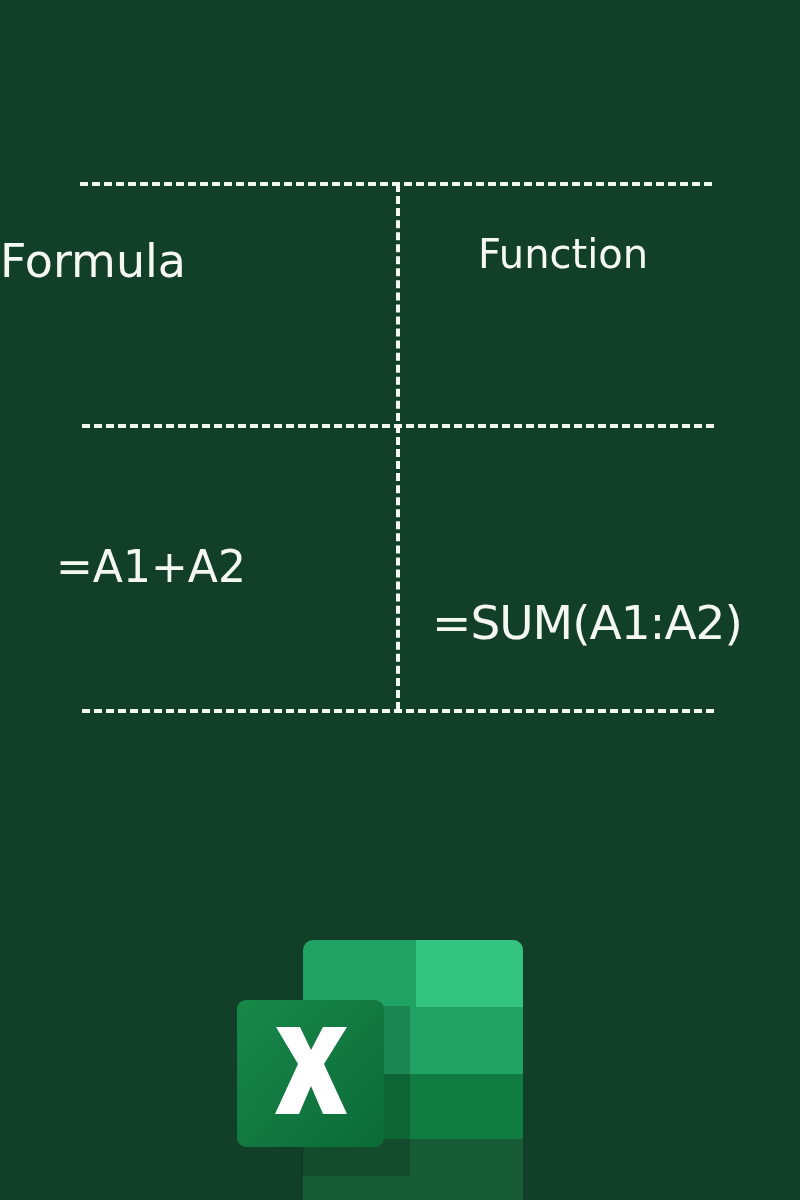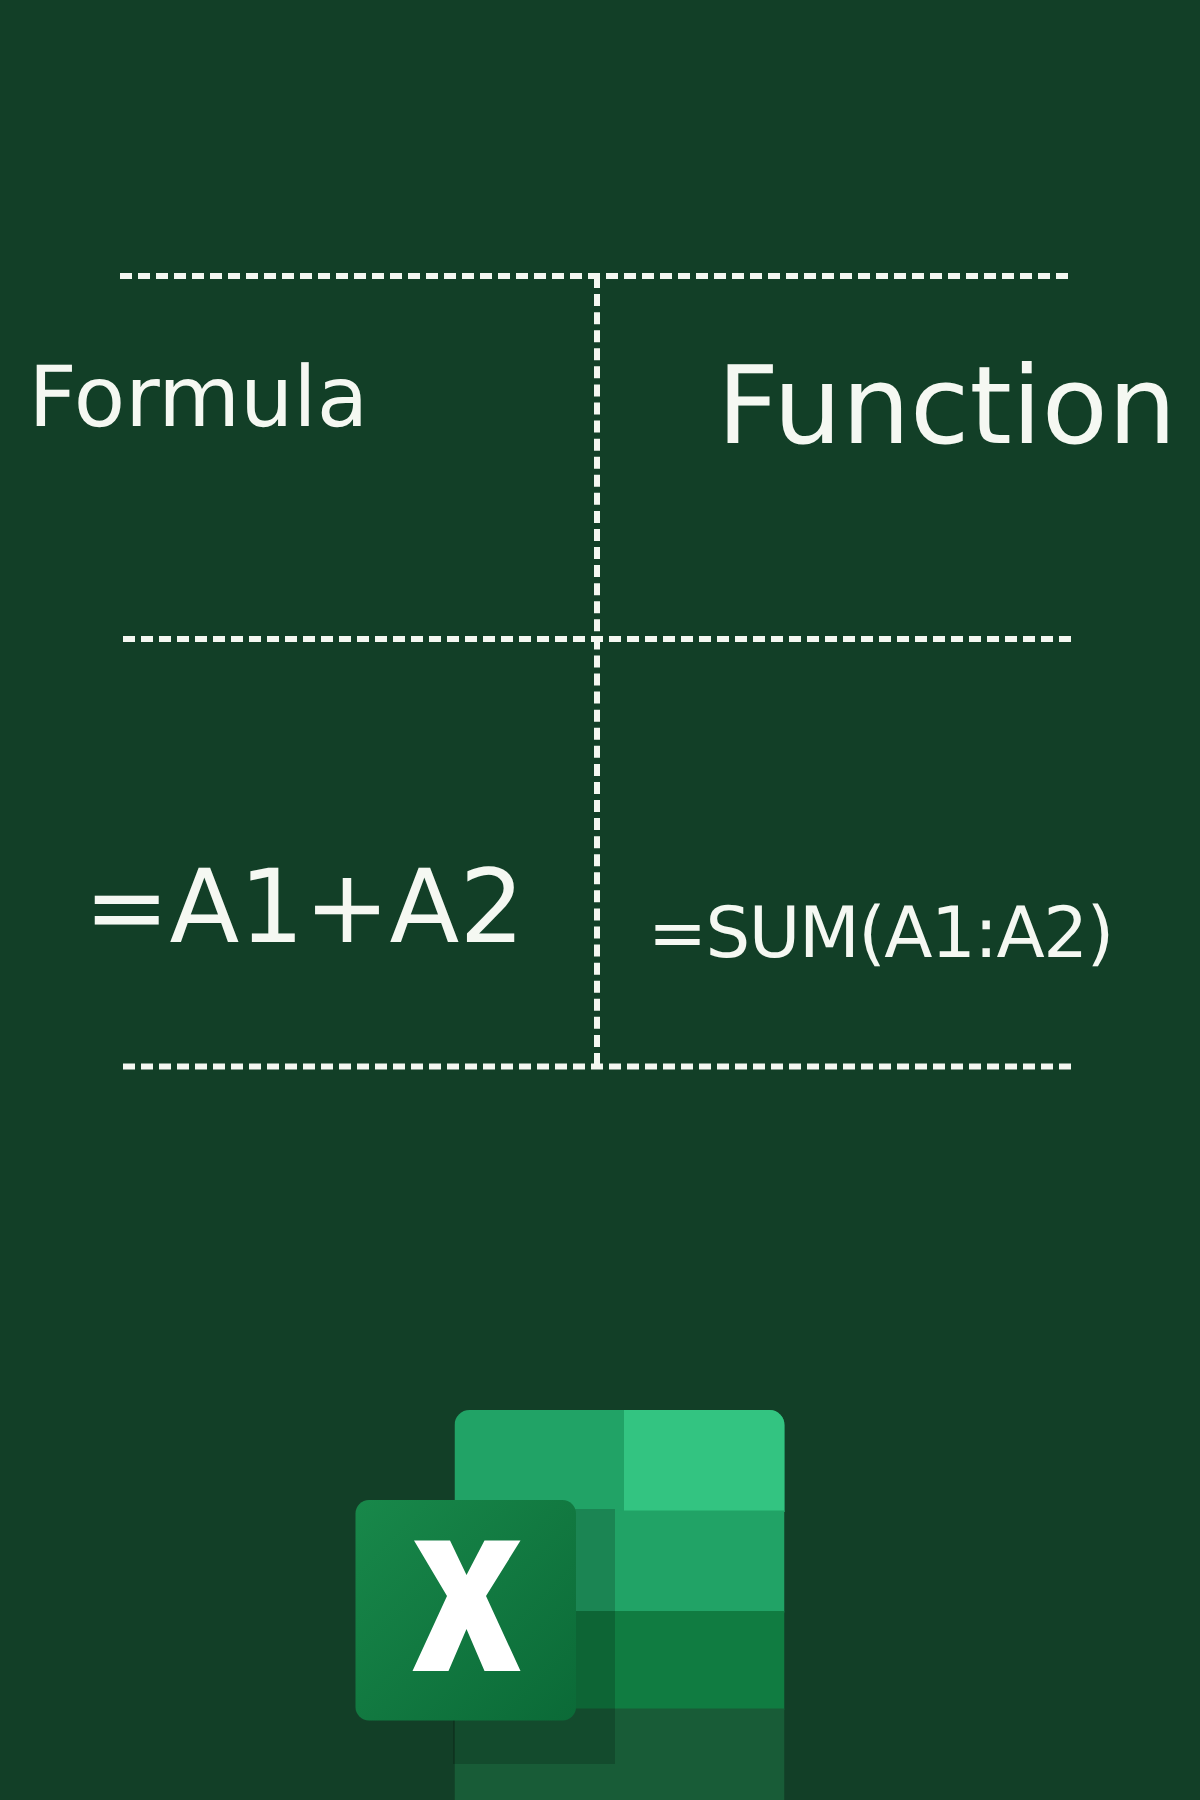--- a/index.html
+++ b/index.html
@@ -25,23 +25,23 @@
   </style>
 </head>
 <body>
 
 <div>
   <div class="hline" style="left:80px; top:182px; width:632px;"></div>
   <div class="hline" style="left:82px; top:424px; width:632px;"></div>
   <div class="hline" style="left:82px; top:709px; width:632px;"></div>
   <div class="vline" style="left:396px; top:184px; height:526px;"></div>
 
-  <div class="txt" style="left:19px; top:238px; font-size:56px;">Formula</div>
-  <div class="txt" style="left:478px; top:234px; font-size:72px;">Function</div>
-  <div class="txt" style="left:56px; top:572px; font-size:68px;">=A1+A2</div>
+  <div class="txt" style="left:0; top:238px; font-size:46px;">Formula</div>
+  <div class="txt" style="left:478px; top:234px; font-size:40px;">Function</div>
+  <div class="txt" style="left:56px; top:545px; font-size:44px;">=A1+A2</div>
   <div class="txt" style="left:432px; top:555px; font-size:47px; letter-spacing:-1px;margin-top:44px;">=SUM(A1:A2)</div>
 </div>
 
 <svg class="logo" viewBox="0 0 290 260" xmlns="http://www.w3.org/2000/svg">
   <defs>
     <clipPath id="sheet">
         <rect x="67" y="0" width="220" height="270" rx="10"></rect>
       </clipPath>
     <linearGradient id="badge" x1="0" y1="0" x2="1" y2="1">
       <stop offset="0" stop-color="#18884a"></stop>

